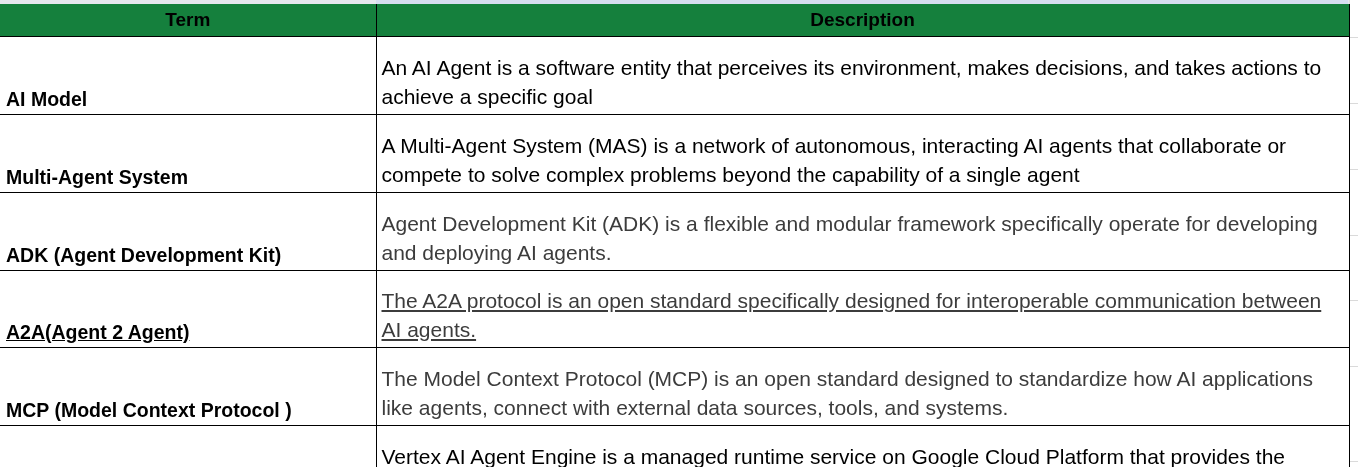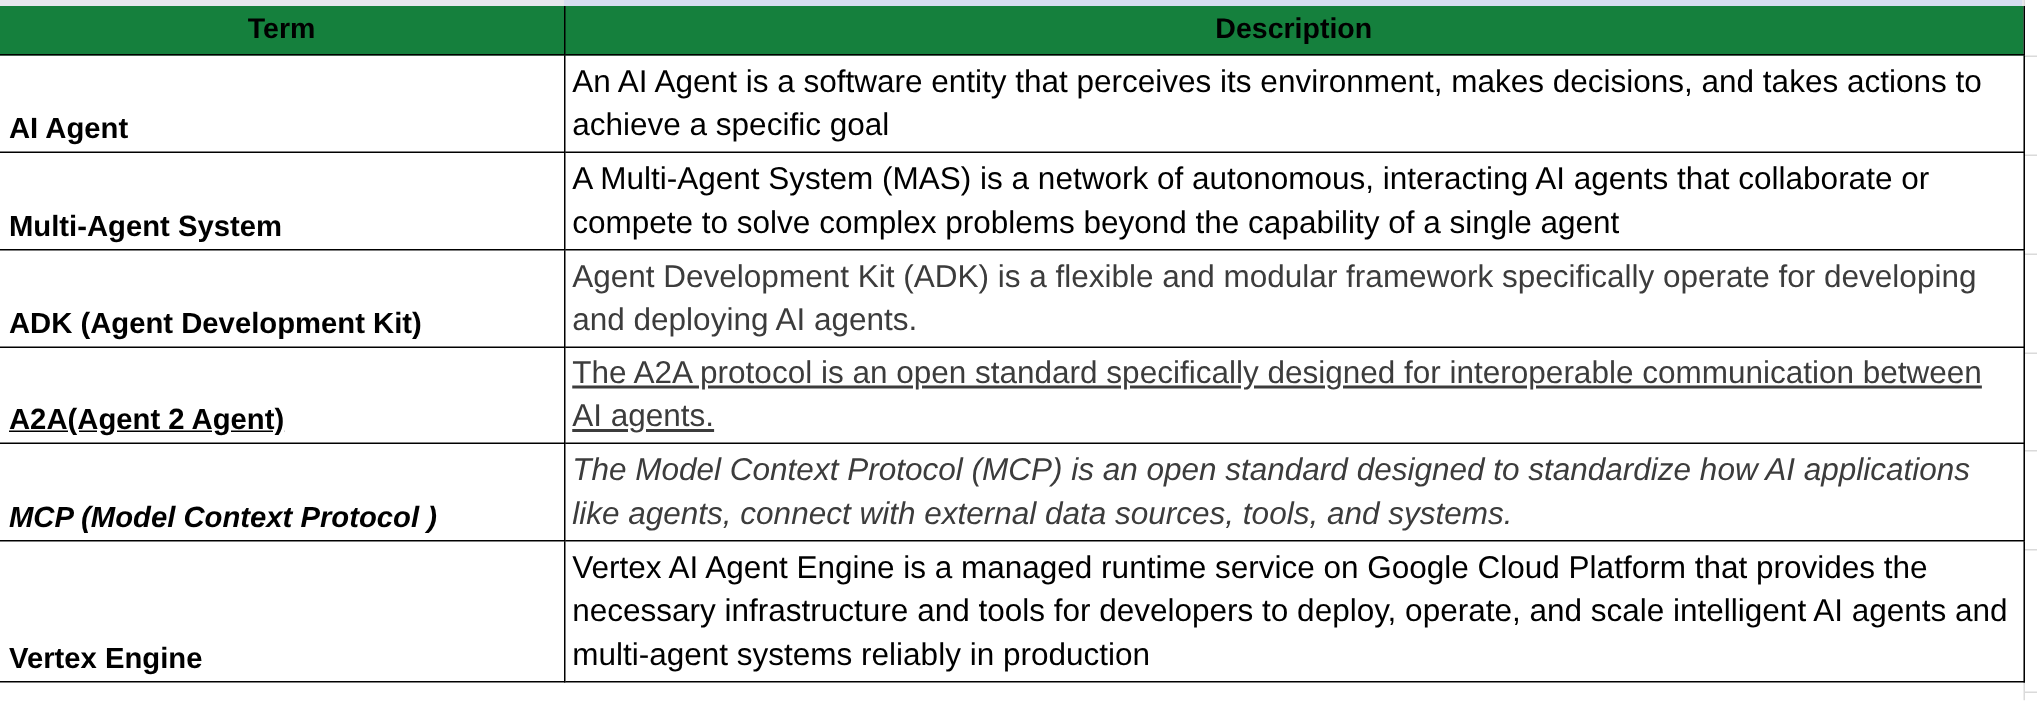--- a/index.html
+++ b/index.html
@@ -55,28 +55,28 @@
     td.term {
       font-size: 19.5px;
       font-weight: bold;
       color: #000;
       padding: 0 0 3px 6px;
     }
     td.desc {
       font-size: 21px;
       line-height: 29px;
       color: #000;
-      padding: 0 8px 3px 5px;
+      padding: 13px 8px 3px 5px;
     }
     td.desc.gray { color: #3c3c3c; }
     tr.r1 td { height: 61px; }
     tr.r2 td { height: 61px; margin-left: 43px; }
     tr.r3 td { height: 61px; }
     tr.r4 td { height: 60px; text-decoration: underline; }
-    tr.r5 td { height: 61px; font-style: italic; }
+    tr.r5 td { height: 61px; }
     tr.r6 td { height: 90px; }
   </style>
 </head>
 <body>
 
 <div class="topstrip">
   <div class="sel"></div>
 </div>
 
 <div class="gridline-right"></div>
@@ -94,21 +94,21 @@
     <col class="desc">
   </colgroup>
   <thead>
     <tr>
       <th>Term</th>
       <th>Description</th>
     </tr>
   </thead>
   <tbody>
     <tr class="r1">
-      <td class="term">AI Agent</td>
+      <td class="term">AI Model</td>
       <td class="desc">An AI Agent is a software entity that perceives its environment, makes decisions, and takes actions to achieve a specific goal</td>
     </tr>
     <tr class="r2">
       <td class="term">Multi-Agent System</td>
       <td class="desc">A Multi-Agent System (MAS) is a network of autonomous, interacting AI agents that collaborate or compete to solve complex problems beyond the capability of a single agent</td>
     </tr>
     <tr class="r3">
       <td class="term">ADK (Agent Development Kit)</td>
       <td class="desc gray">Agent Development Kit (ADK) is a flexible and modular framework specifically operate for developing and deploying AI agents.</td>
     </tr>

